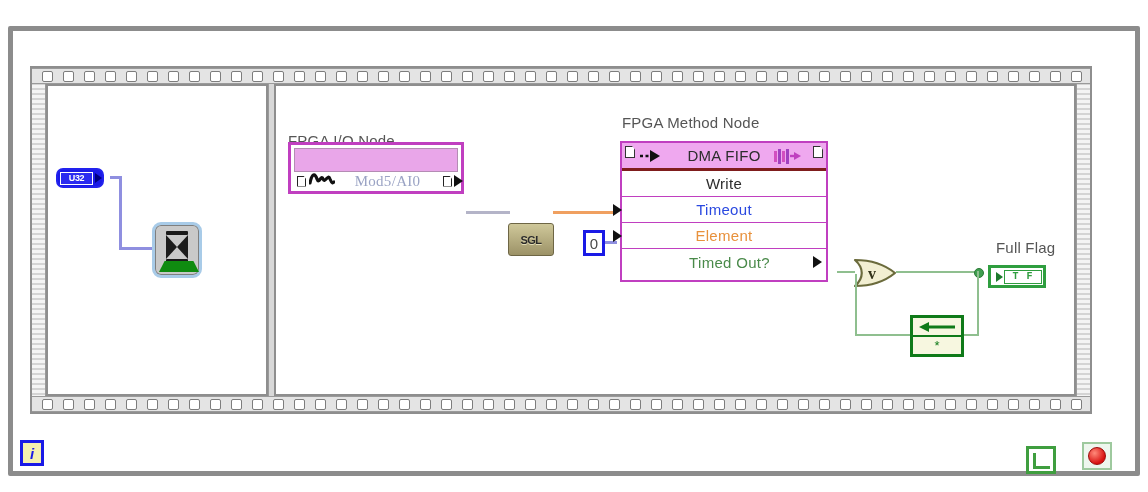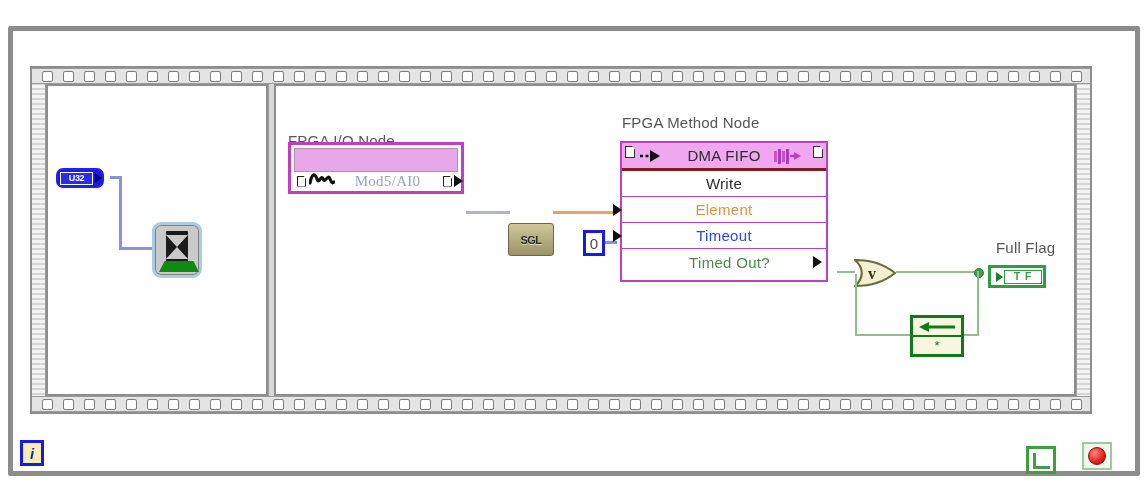--- a/index.html
+++ b/index.html
@@ -480,28 +480,28 @@
           <path d="M20 3 L27 7 L20 11 Z" fill="#c03fc0"></path>
         </svg>
       </span>
       <div class="ref-corner" style="right:3px;"></div>
     </div>
 
     <div class="fifo-row r-write">
       <span class="lbltxt">Write</span>
     </div>
 
+    <div class="fifo-row r-timeout">
+      <div class="in-arrow"></div>
+      <span class="lbltxt">Timeout</span>
+    </div>
+
     <div class="fifo-row r-element">
       <div class="in-arrow"></div>
       <span class="lbltxt">Element</span>
-    </div>
-
-    <div class="fifo-row r-timeout">
-      <div class="in-arrow"></div>
-      <span class="lbltxt">Timeout</span>
     </div>
 
     <div class="fifo-row r-timedout">
       <span class="lbltxt">Timed Out?</span>
       <div class="out-arrow-abs"></div>
     </div>
   </div>
 
   <div class="wire w-green" style="left:837px;top:271px;width:18px;height:2px;"></div>
 
@@ -527,21 +527,21 @@
         <path d="M12 1 L2 6 L12 11 Z" fill="#0f7a19"></path>
       </svg>
     </div>
     <div class="fb-bot">*</div>
   </div>
 
   <div class="lbl" style="left:996px;top:238px;">Full Flag</div>
 
   <div class="tf-ind">
     <div class="tf-tri"></div>
-    <div class="tf-inner" style="margin-left:10px;width:38px;">T F</div>
+    <div class="tf-inner" style="margin-left:10px;width:38px;font-family:Liberation Mono, monospace;">T F</div>
   </div>
 
   <div class="iter-term">i</div>
 
   <div class="mini-ico mini-a">
       <i></i>
     </div>
   <div class="mini-ico mini-b">
     <div class="bulb"></div>
   </div>

